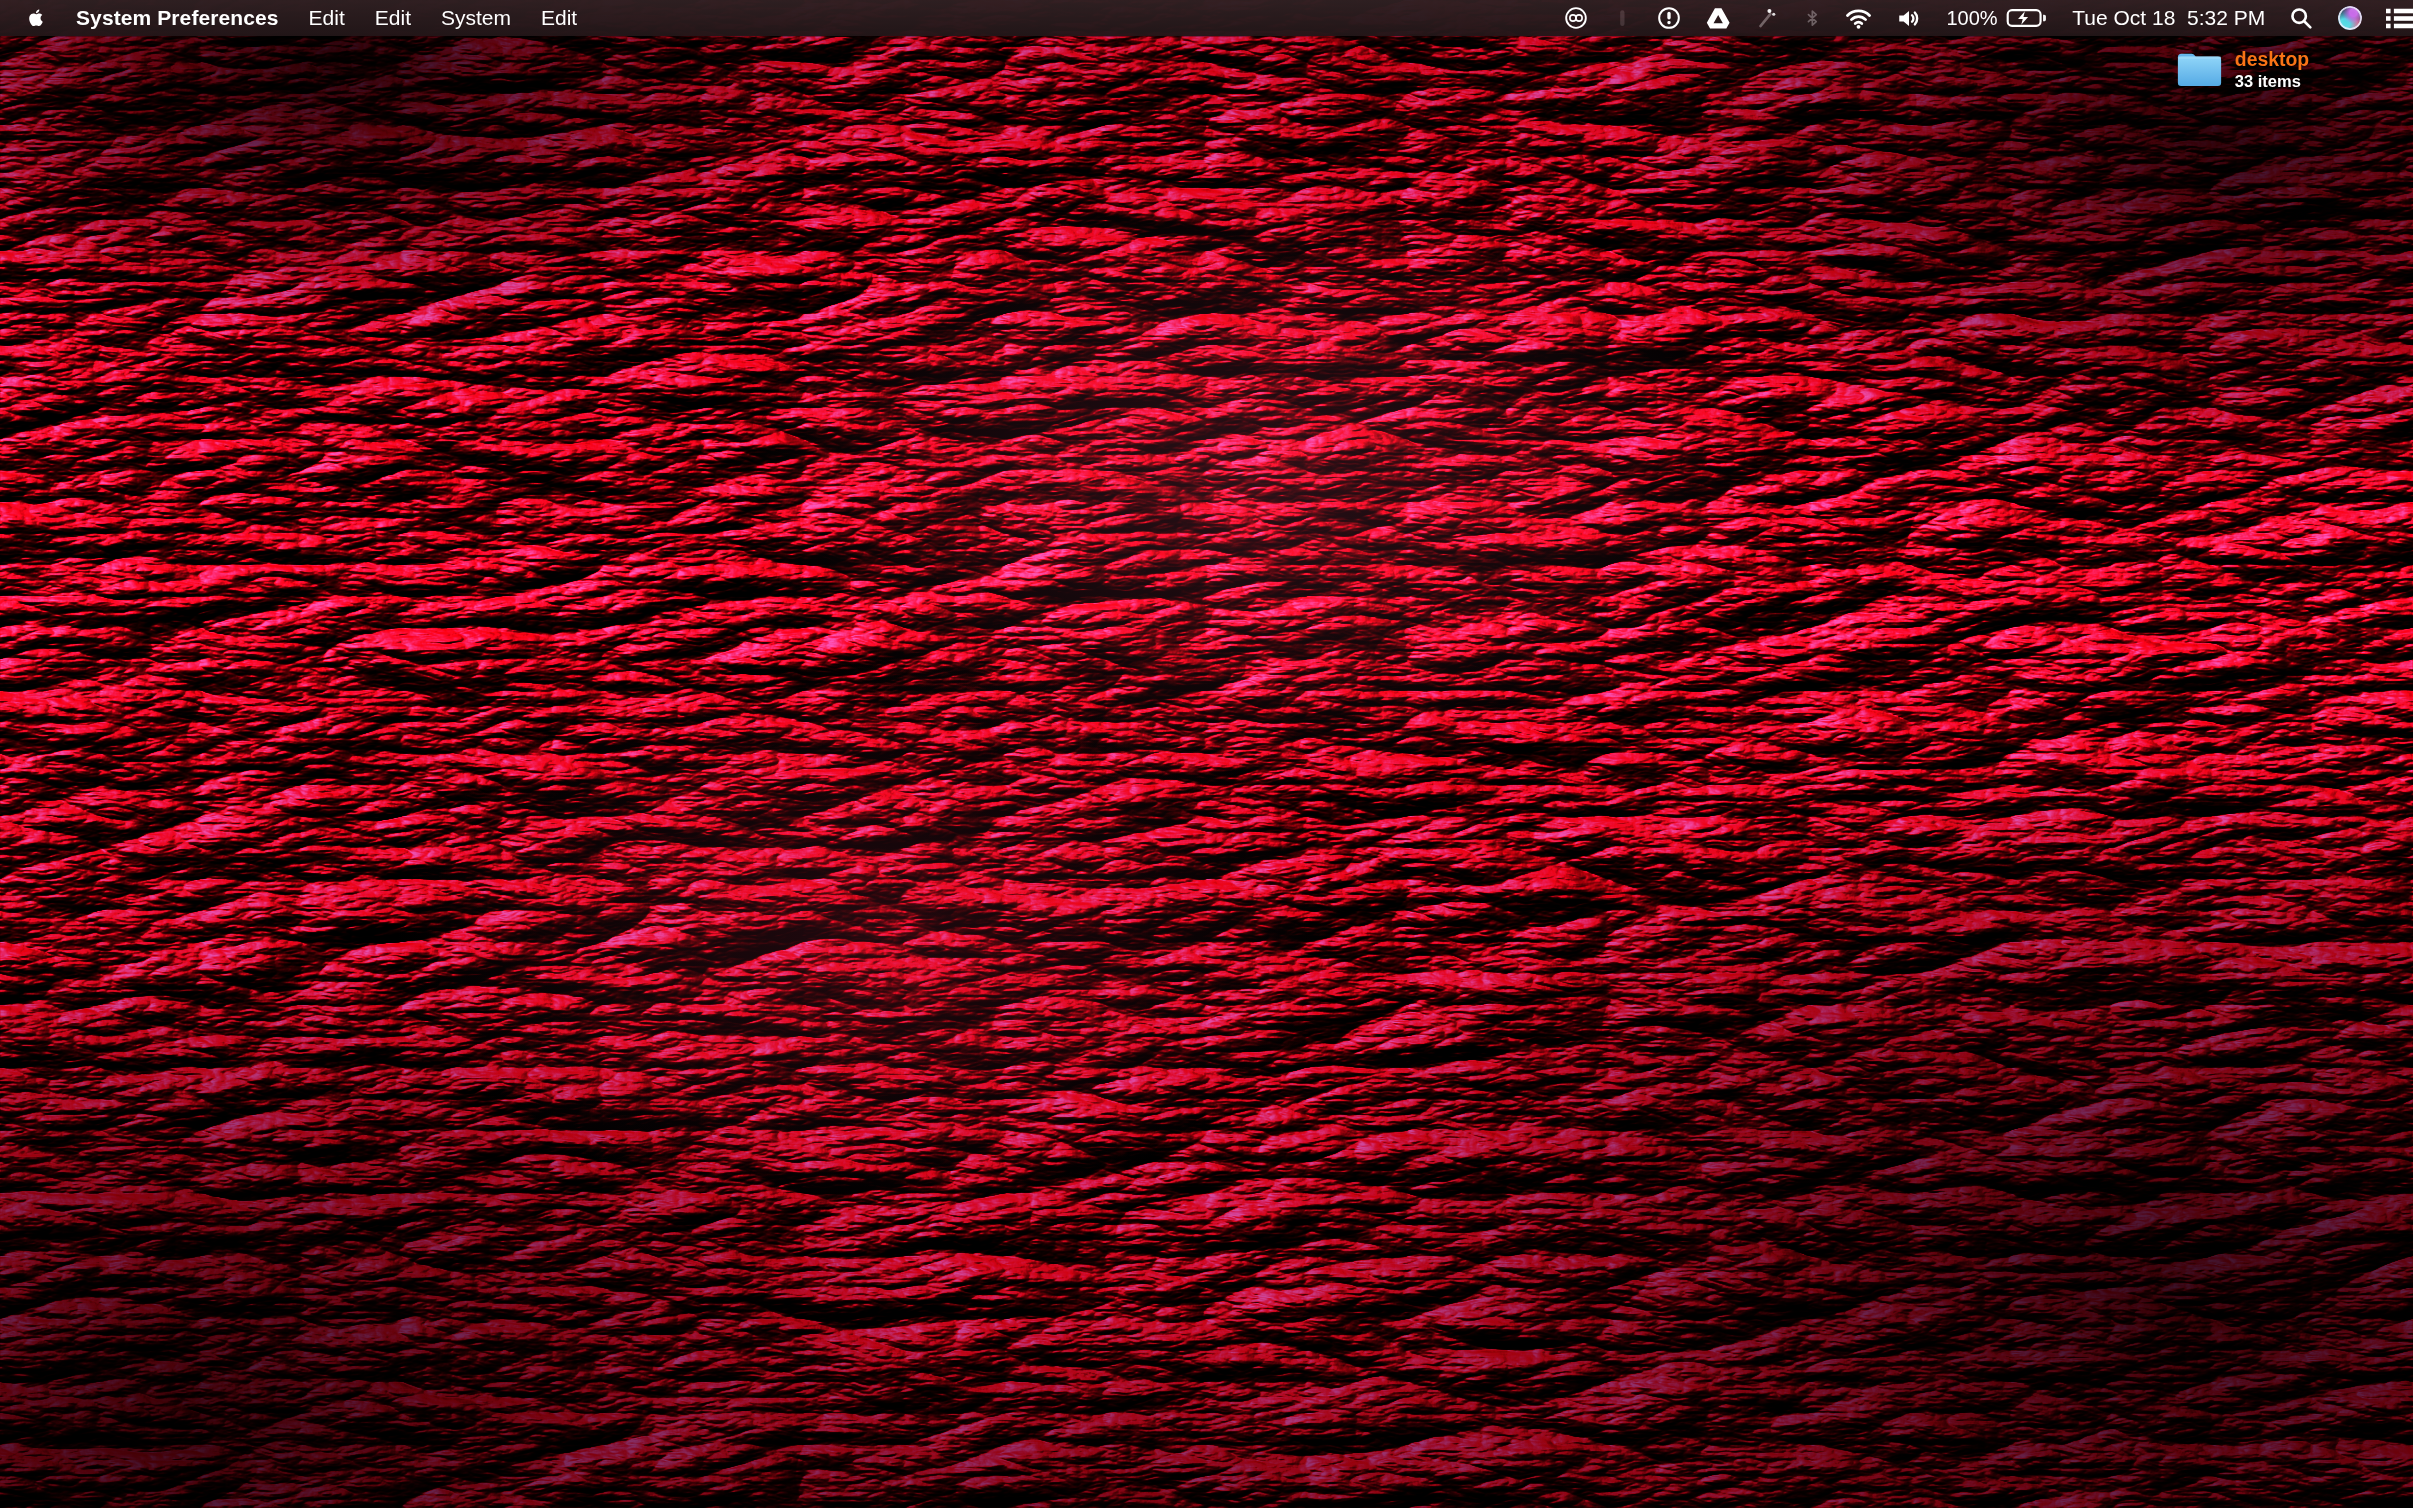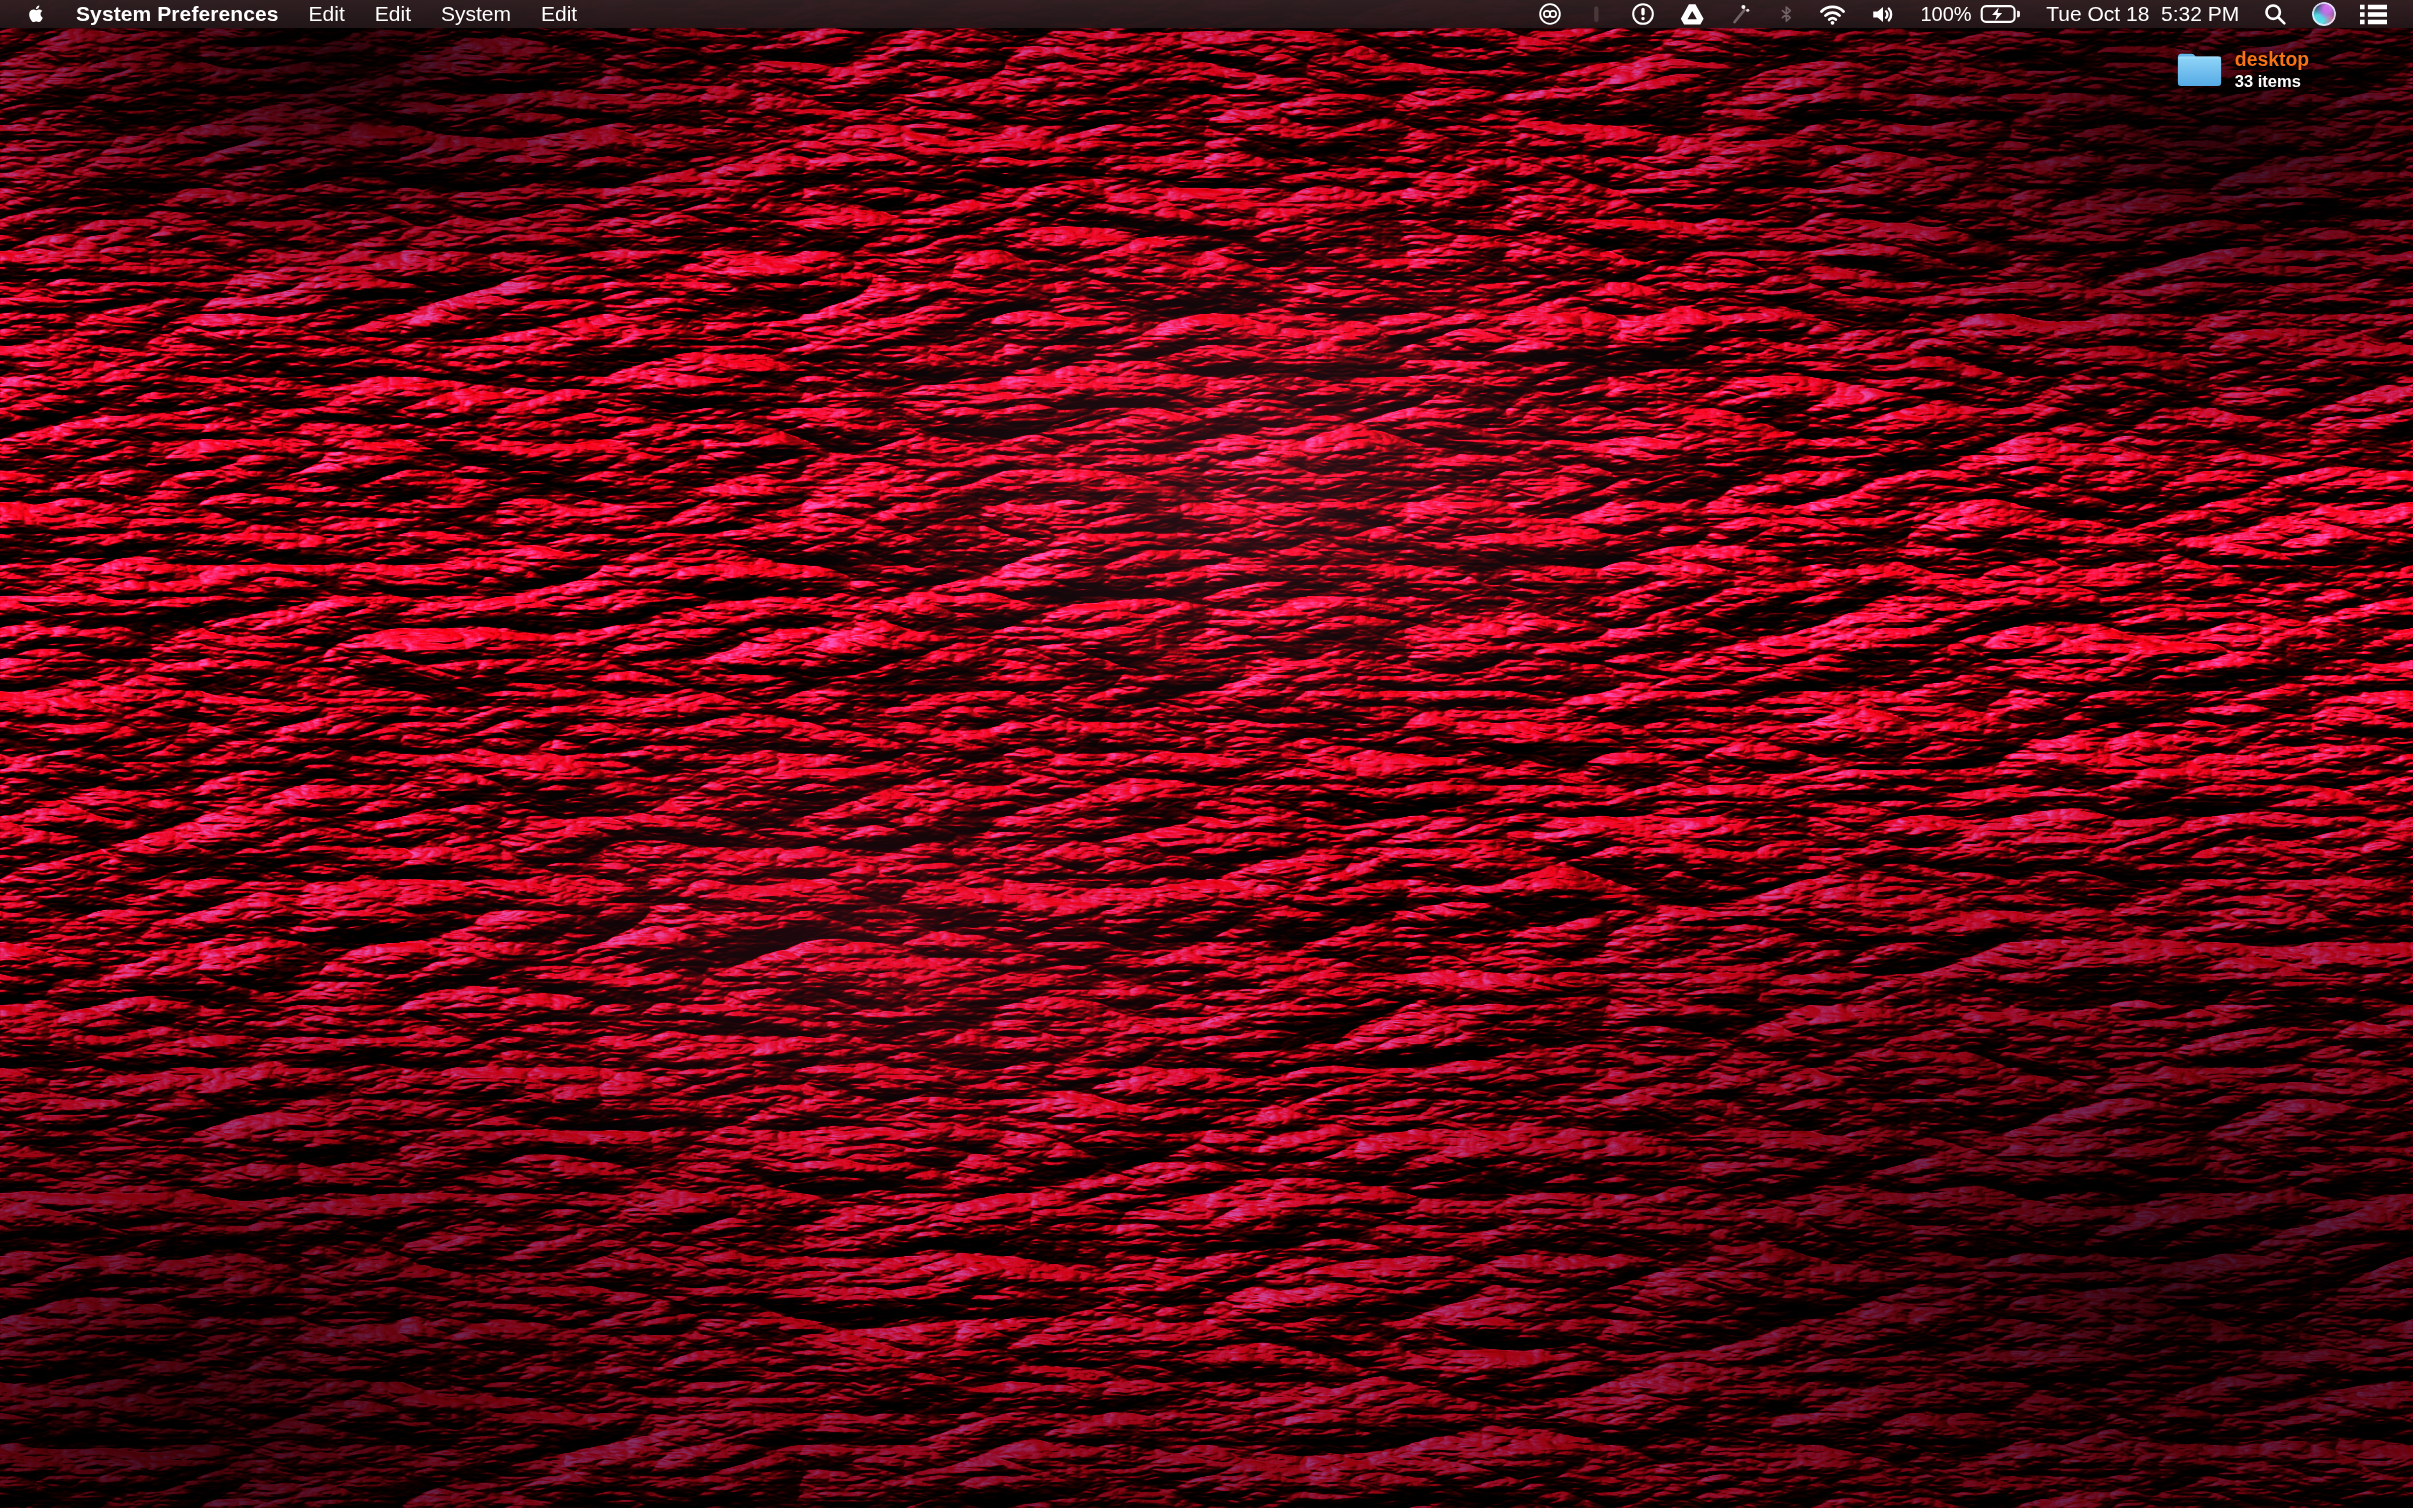--- a/index.html
+++ b/index.html
@@ -16,31 +16,31 @@
       radial-gradient(862px 503px at 92% 9%,  rgba(0,0,0,0.80), rgba(0,0,0,0) 70%),
       radial-gradient(1221px 718px at 90% 86%, rgba(0,0,0,0.74), rgba(0,0,0,0) 74%),
       radial-gradient(1077px 646px at 8% 94%,  rgba(0,0,0,0.72), rgba(0,0,0,0) 72%),
       radial-gradient(934px 546px at 46% 112%, rgba(0,0,0,0.66), rgba(0,0,0,0) 70%),
       radial-gradient(754px 445px at 52% 32%, rgba(255,96,140,0.17), rgba(255,96,140,0) 70%),
       radial-gradient(682px 402px at 36% 62%,  rgba(255,70,115,0.13), rgba(255,70,115,0) 70%),
       linear-gradient(180deg, rgba(0,0,0,0.20) 0%, rgba(0,0,0,0.05) 18%, rgba(0,0,0,0.0) 40%, rgba(0,0,0,0.25) 100%);
   }
 
   
-  .menubar { position:absolute; top:0; left:0; width:2413px; height:28px;
+  .menubar { position:absolute; top:0; left:0; width:2413px; height:36px;
     display:flex; justify-content:space-between; align-items:center;
     background:linear-gradient(180deg, rgba(47,32,34,0.97), rgba(34,22,24,0.97));
     box-shadow:0 0.7px 0 rgba(0,0,0,0.45);
     color:#ffffff; font-size:21px; z-index:10; }
   .menubar-left { display:flex; align-items:center; padding-left:26px; height:100%; }
   .menubar-left > * { margin-right:30px; }
   .apple-menu { display:flex; align-items:center; }
   .app-name { font-weight:700; letter-spacing:0.1px; }
   .menu-item { font-weight:400; }
-  .menubar-right { display:flex; align-items:center; padding-right:26px; height:100%; gap:24px; }
+  .menubar-right { display:flex; align-items:center; height:100%; gap:24px; }
   .status-icon { display:flex; align-items:center; justify-content:center; height:32px; }
   .battery-group { display:flex; align-items:center; gap:8.6px; }
   .battery-percent { font-size:20px; font-weight:400; }
   .clock { white-space:pre; font-size:21px; }
   .siri-orb { width:24.4px; height:24.4px; border-radius:50%;
     background:
       radial-gradient(circle at 64% 28%, rgba(208,108,240,0.95) 0 16%, rgba(208,108,240,0) 48%),
       radial-gradient(circle at 28% 74%, rgba(80,225,235,0.95) 0 20%, rgba(80,225,235,0) 55%),
       radial-gradient(circle at 70% 74%, rgba(255,110,160,0.8) 0 12%, rgba(255,110,160,0) 45%),
       radial-gradient(circle at 42% 48%, #17334f 0 35%, #0b2238 70%, #0a1e33 100%);

